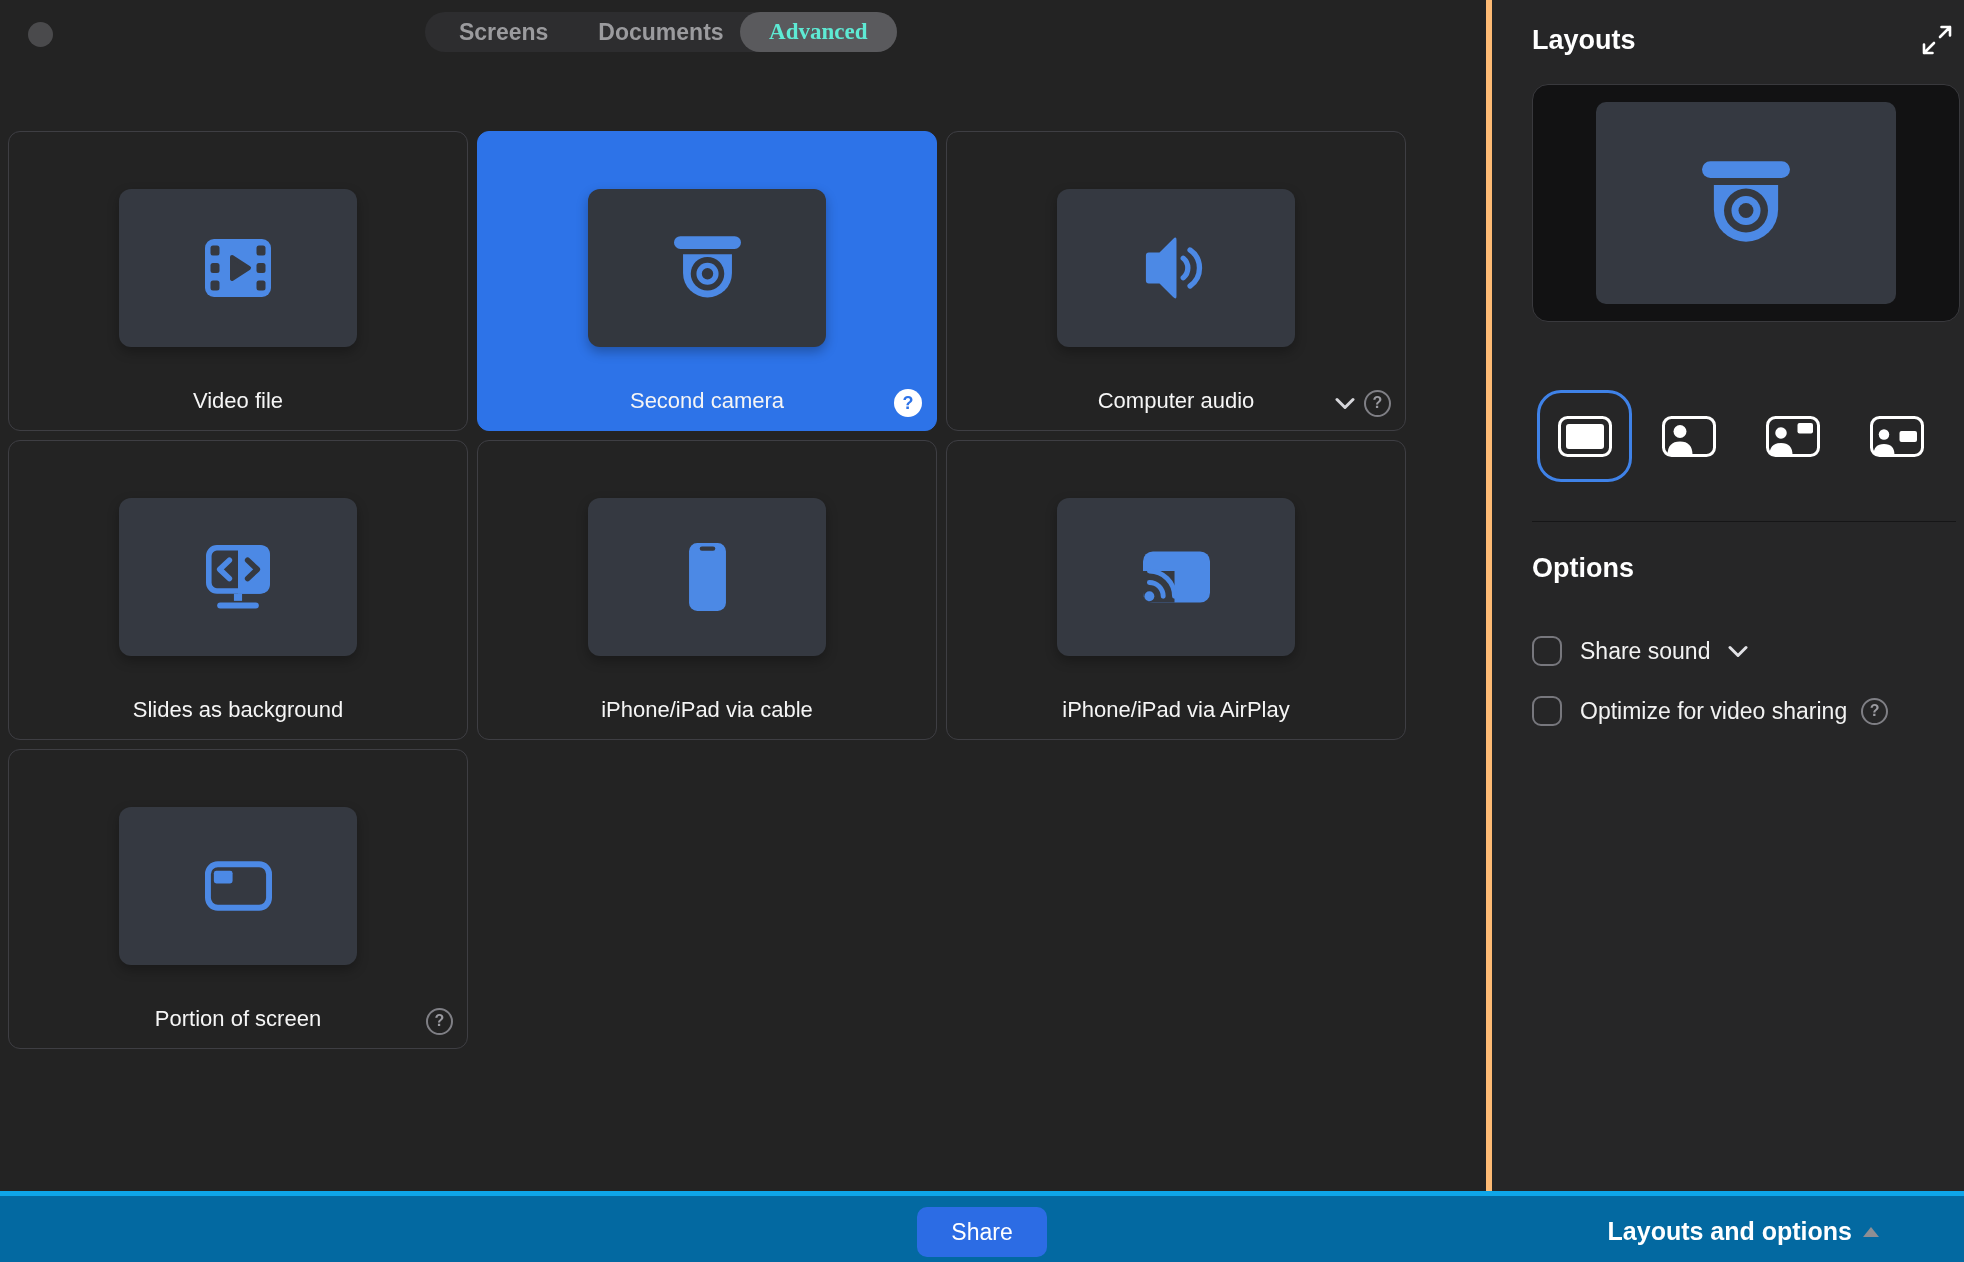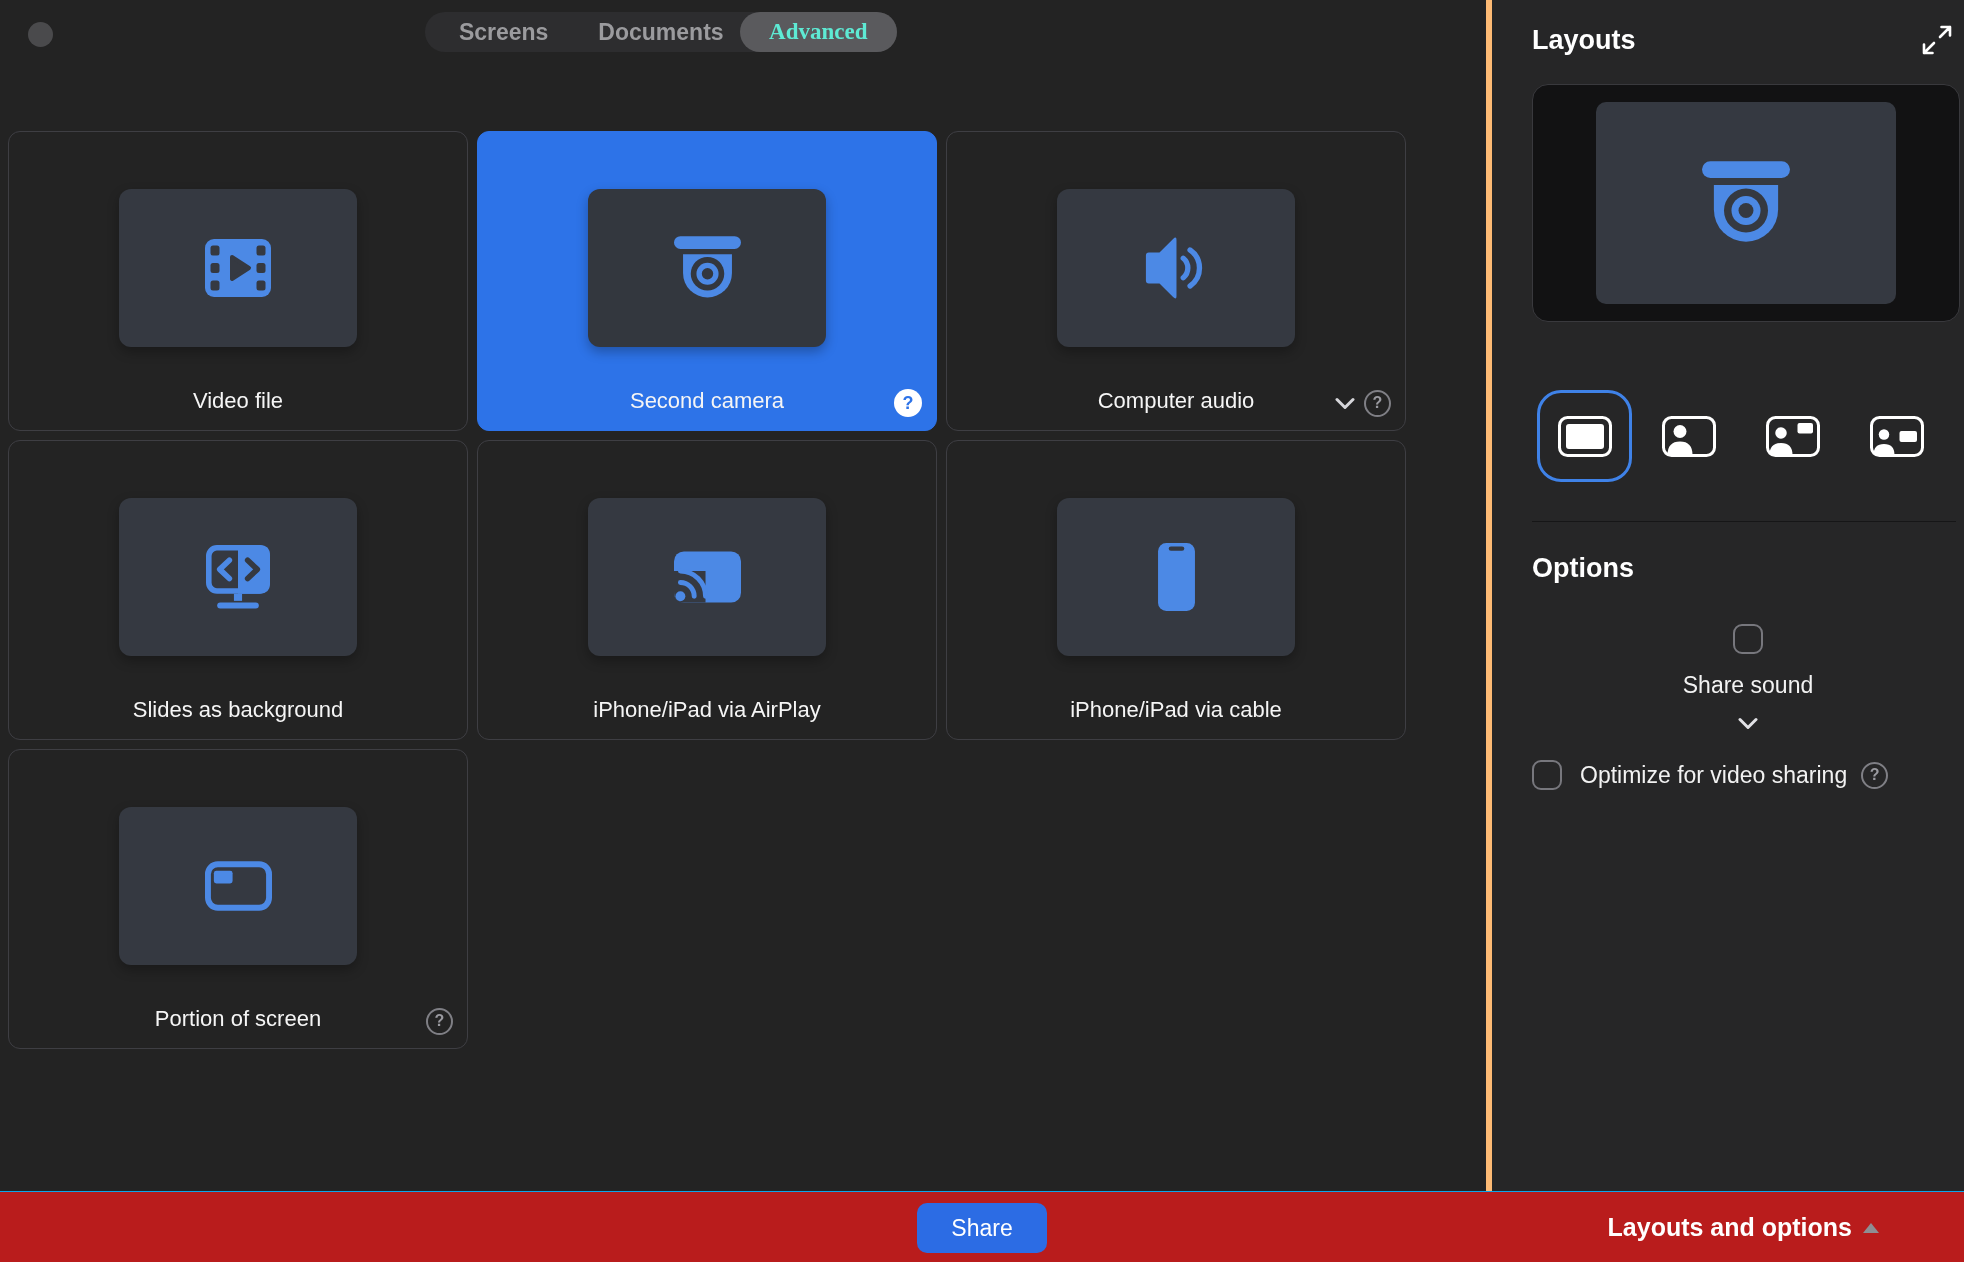--- a/index.html
+++ b/index.html
@@ -35,28 +35,28 @@
   .sb-title{font-size:27px;font-weight:700;color:#fff;}
   .expand-btn{background:none;border:none;padding:0;cursor:pointer;display:flex;}
   .preview{margin-top:28px;width:428px;height:238px;background:#121213;border:1px solid #39393d;border-radius:16px;display:flex;align-items:center;justify-content:center;box-sizing:border-box;}
   .preview-thumb{width:300px;height:202px;background:#353941;border-radius:10px;display:flex;align-items:center;justify-content:center;}
   .layout-row{margin-top:68px;margin-left:5px;display:flex;align-items:center;gap:9px;}
   .layout-btn{width:95px;height:92px;display:flex;align-items:center;justify-content:center;border-radius:24px;border:3px solid transparent;background:none;box-sizing:border-box;cursor:pointer;padding:0;}
   .layout-btn.selected{border-color:#3f82e8;}
   .sb-divider{margin-top:39px;width:424px;height:1px;background:#161617;}
   .options-title{margin-top:31px;font-size:27px;font-weight:700;color:#fff;}
   .opt-row{display:flex;align-items:center;gap:18px;}
-  .opt-row.first{margin-top:40px;flex-direction:column;}
+  .opt-row.first{margin-top:52px;}
   .opt-row.second{margin-top:30px;}
   .checkbox{width:30px;height:30px;border:2px solid #77777d;border-radius:9px;box-sizing:border-box;background:transparent;cursor:pointer;flex:none;padding:0;}
   .opt-label{font-size:23px;color:#f2f2f2;}
   .opt-row .help-circle{margin-left:-4px;}
 
   
-  .bottombar{position:absolute;left:0;top:1191px;width:1964px;height:71px;border-top:1px solid #0ea5e9;box-sizing:border-box;background:#b91c1c;}
+  .bottombar{position:absolute;left:0;top:1191px;width:1964px;height:71px;border-top:5px solid #0ea5e9;box-sizing:border-box;background:#0369a1;}
   .share-btn{position:absolute;left:917px;top:11px;width:130px;height:50px;background:#2c6ce4;border:none;border-radius:10px;color:#fff;font-size:23px;font-weight:500;font-family:inherit;cursor:pointer;}
   .layouts-toggle{position:absolute;right:79px;top:0;height:71px;display:flex;align-items:center;gap:11px;background:none;border:none;color:#fff;font-size:25px;font-weight:700;font-family:inherit;cursor:pointer;}
   .tri-up{width:0;height:0;border-left:8px solid transparent;border-right:8px solid transparent;border-bottom:10px solid #8e8e93;}
   svg{display:block;}
 </style>
 </head>
 <body>
 
 <div class="app">
 
@@ -130,39 +130,39 @@
           <polyline points="41,15 50.5,24 41,33" fill="none" stroke="#353941" stroke-width="5.5" stroke-linecap="round" stroke-linejoin="round"></polyline>
           <rect x="27.5" y="48" width="8" height="7" fill="#4c89e5"></rect>
           <rect x="11" y="56.5" width="41" height="6" rx="3" fill="#4c89e5"></rect>
         </svg>
       </div>
       <div class="tile-label">Slides as background</div>
     </div>
 
     <div class="tile">
       <div class="thumb">
+        <svg width="37" height="68" viewBox="0 0 38 70">
+          <rect x="0" y="0" width="38" height="70" rx="8.5" fill="#4c89e5"></rect>
+          <rect x="11" y="3.5" width="16" height="4.5" rx="2.25" fill="#353941"></rect>
+        </svg>
+      </div>
+      <div class="tile-label">iPhone/iPad via cable</div>
+    </div>
+
+    <div class="tile">
+      <div class="thumb">
         <svg width="67" height="52" viewBox="0 0 68 52">
           <rect x="0" y="0" width="68" height="52" rx="10" fill="#4c89e5"></rect>
           <path d="M0 20 H32 V52 H11 Q0 52 0 41 Z" fill="#353941"></path>
           <circle cx="6.5" cy="45.5" r="5" fill="#4c89e5"></circle>
           <path d="M6.5 31.5 A14 14 0 0 1 20.5 45.5" fill="none" stroke="#4c89e5" stroke-width="5" stroke-linecap="round"></path>
           <path d="M6.5 20 A25.5 25.5 0 0 1 32 45.5" fill="none" stroke="#4c89e5" stroke-width="5" stroke-linecap="round"></path>
         </svg>
       </div>
       <div class="tile-label">iPhone/iPad via AirPlay</div>
-    </div>
-
-    <div class="tile">
-      <div class="thumb">
-        <svg width="37" height="68" viewBox="0 0 38 70">
-          <rect x="0" y="0" width="38" height="70" rx="8.5" fill="#4c89e5"></rect>
-          <rect x="11" y="3.5" width="16" height="4.5" rx="2.25" fill="#353941"></rect>
-        </svg>
-      </div>
-      <div class="tile-label">iPhone/iPad via cable</div>
     </div>
 
     <div class="tile">
       <div class="thumb">
         <svg width="67" height="50" viewBox="0 0 68 50">
           <rect x="3" y="3" width="62" height="44" rx="10" fill="none" stroke="#4c89e5" stroke-width="6"></rect>
           <rect x="9" y="9.5" width="19" height="13" rx="2.5" fill="#4c89e5"></rect>
         </svg>
       </div>
       <div class="tile-label">Portion of screen</div>

